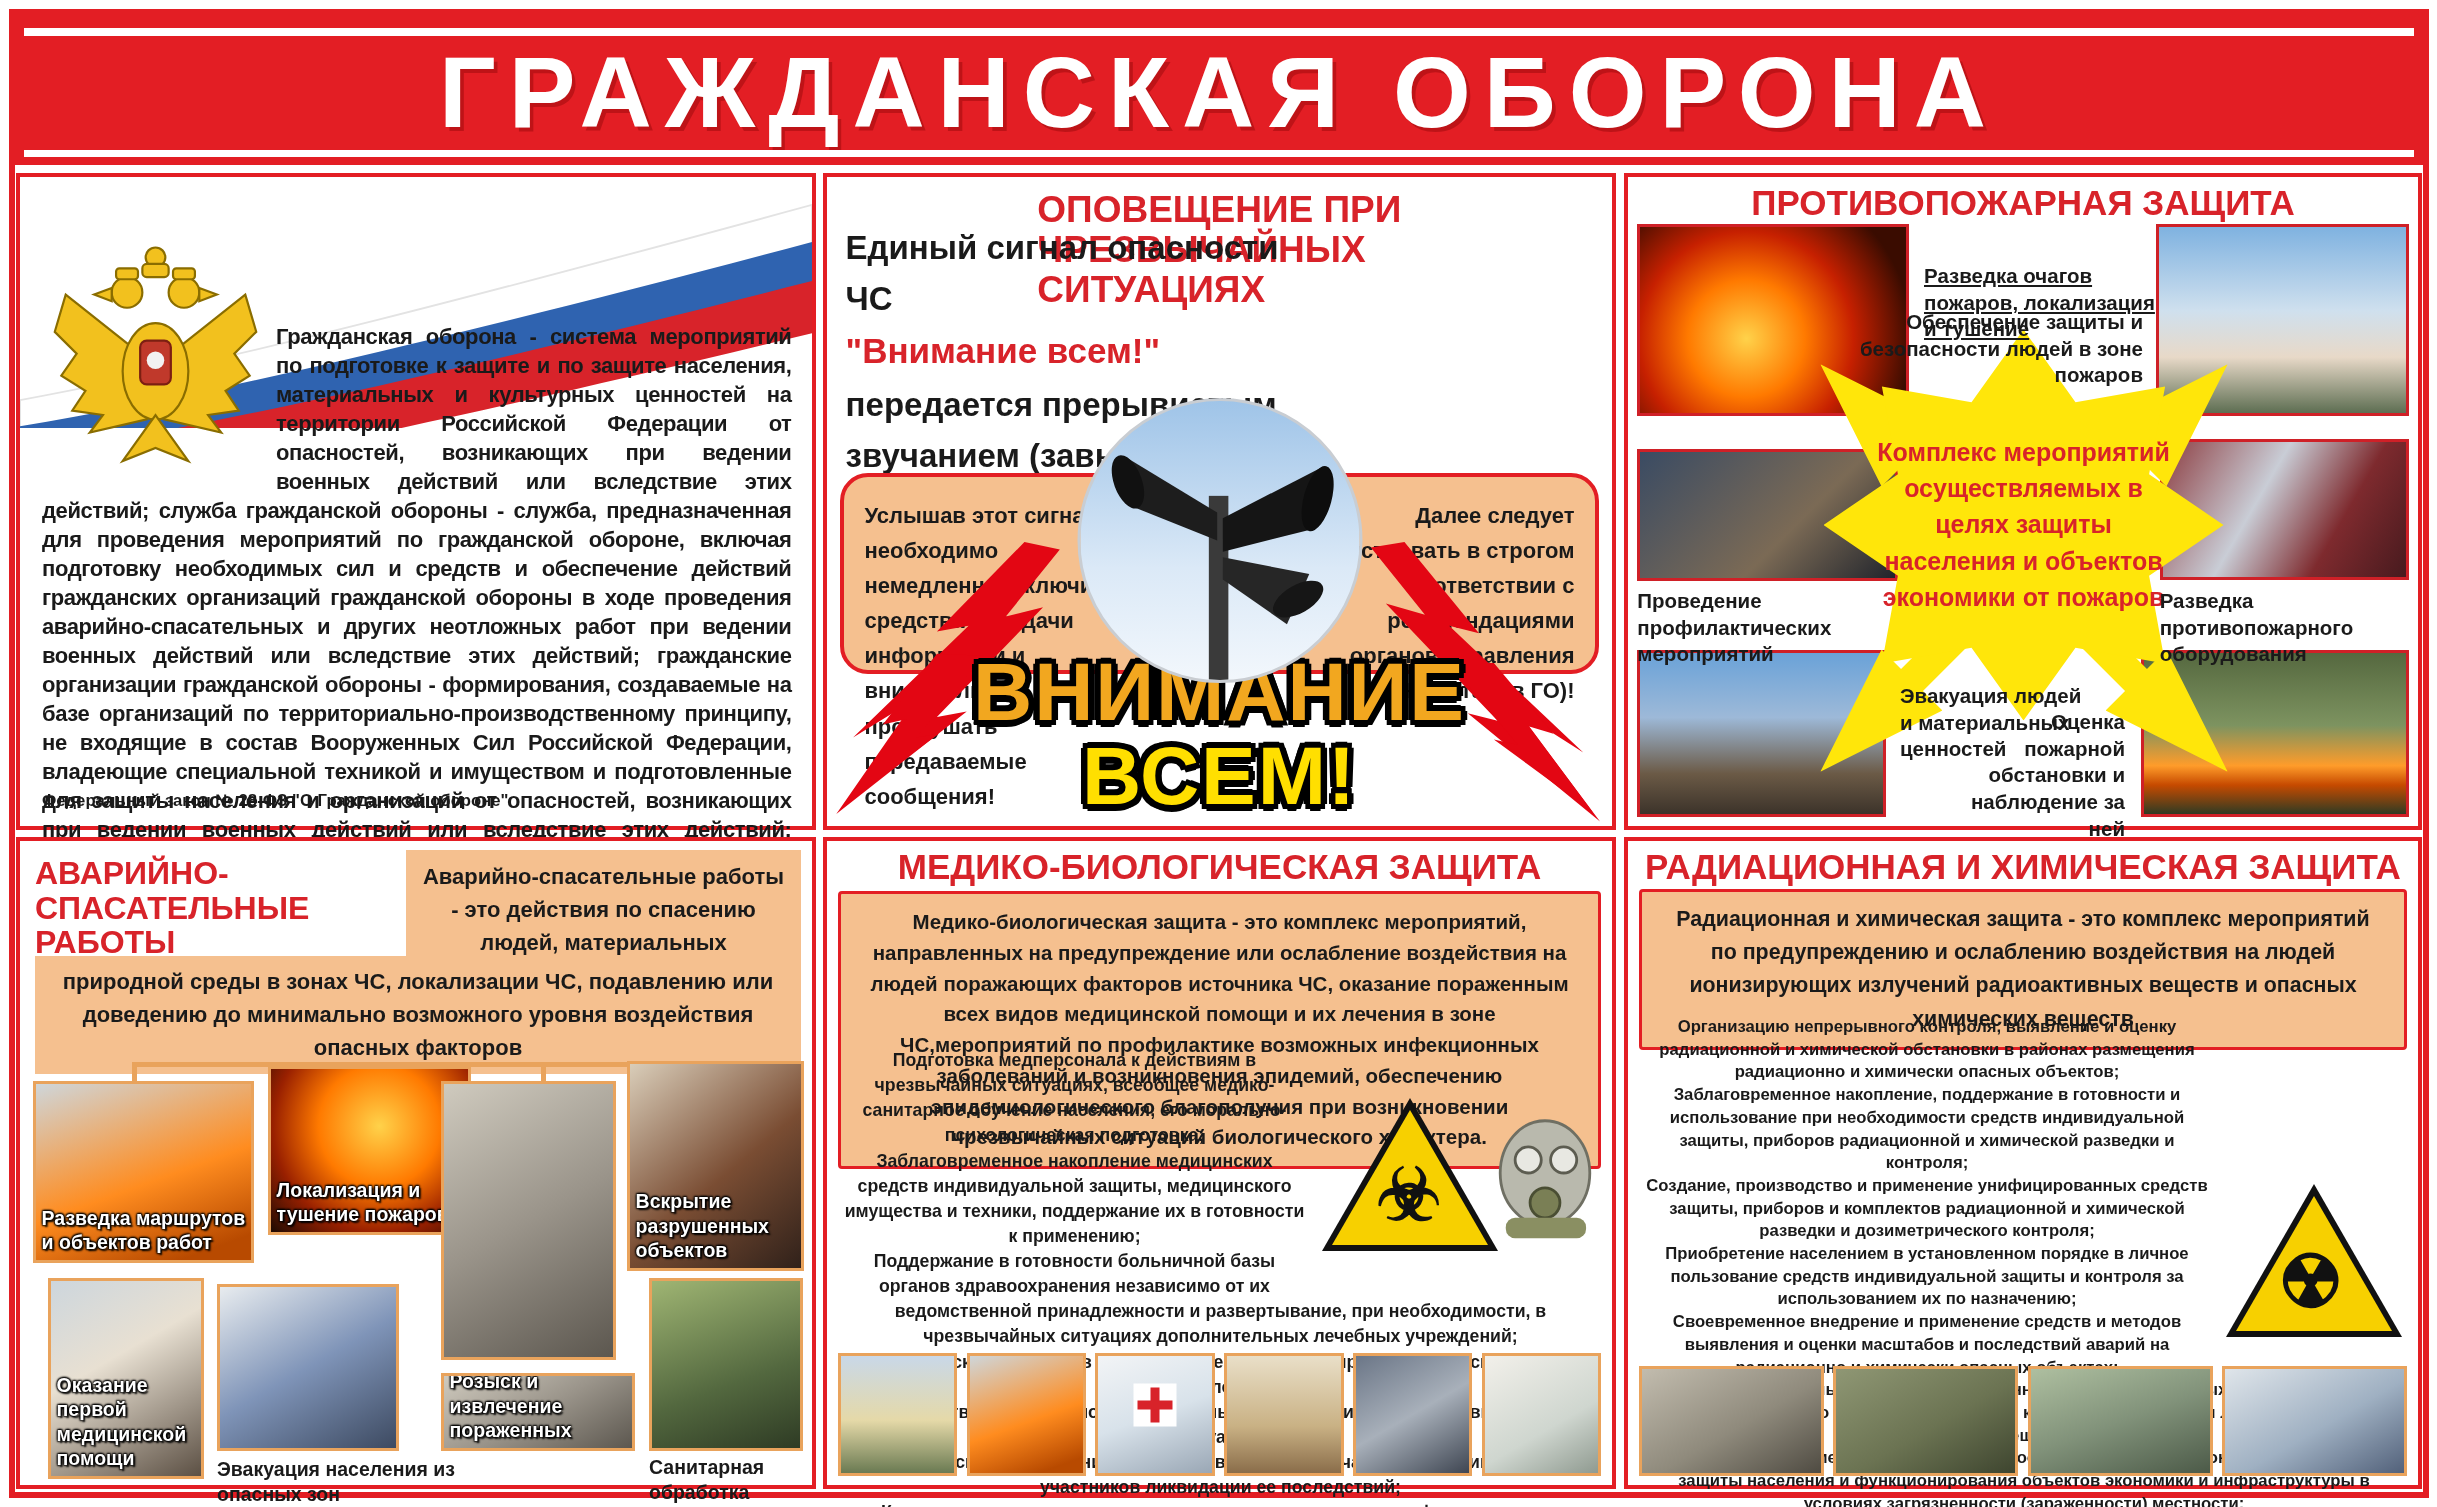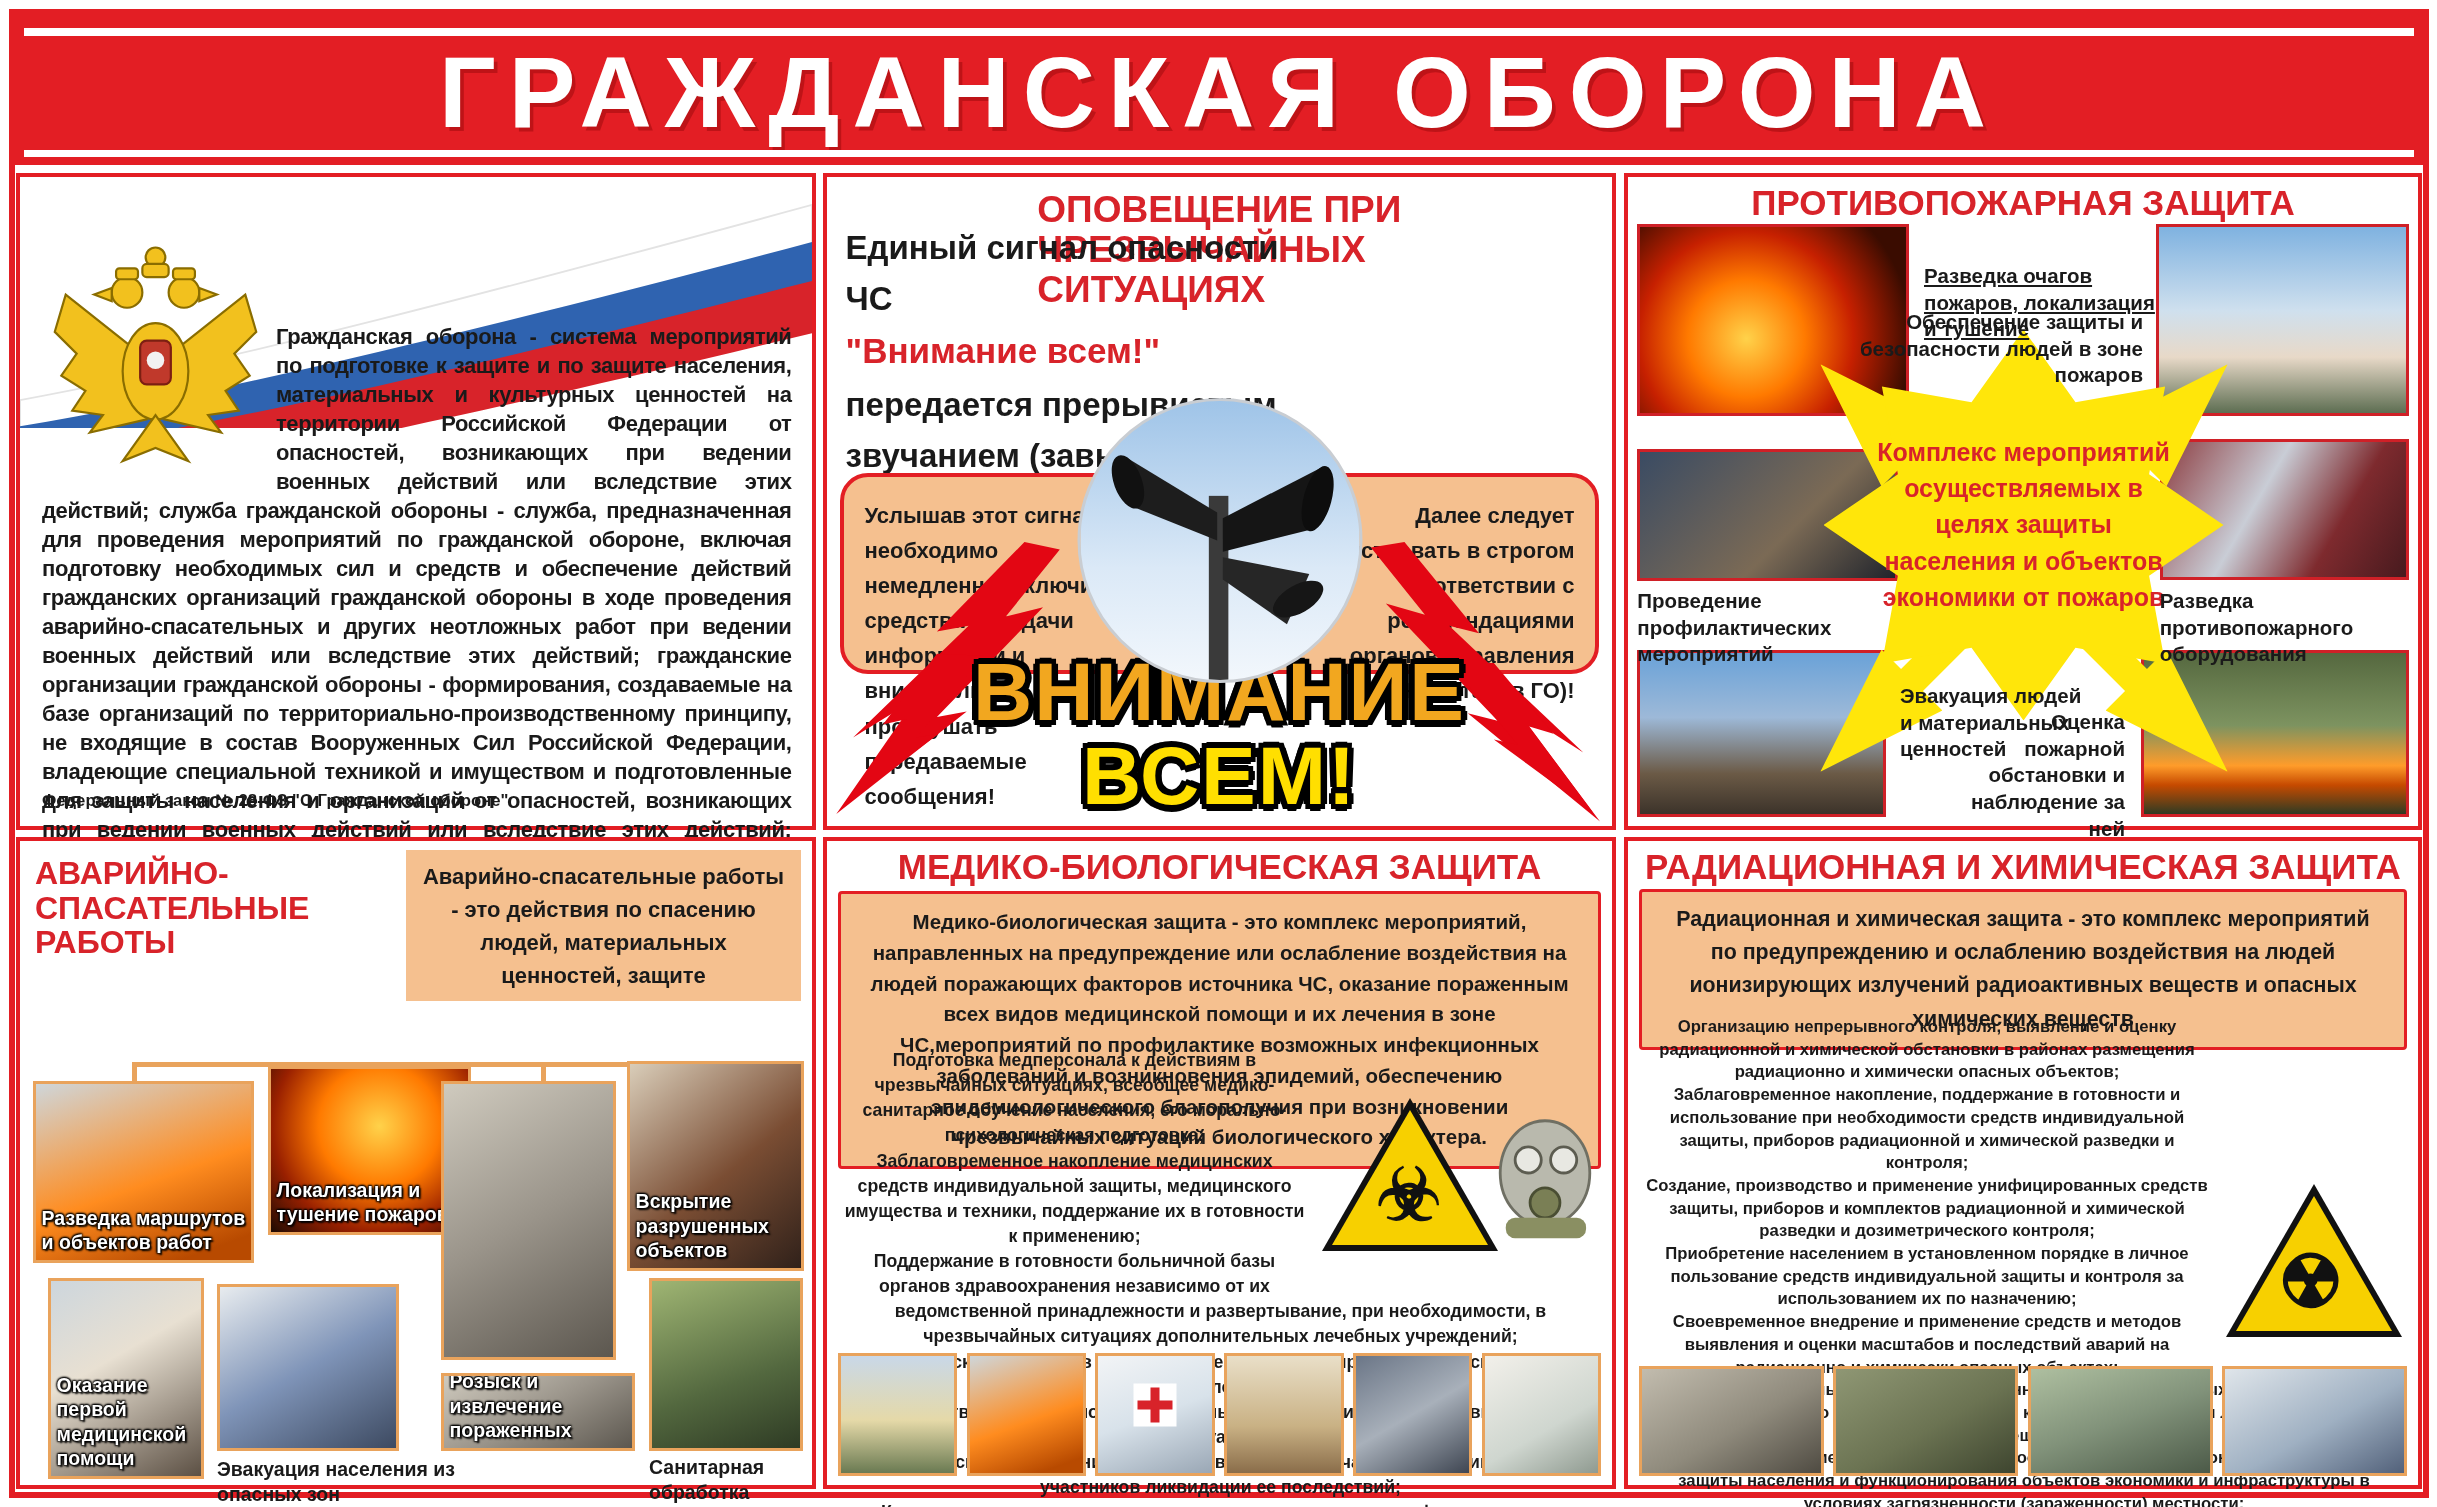--- a/index.html
+++ b/index.html
@@ -219,20 +219,21 @@
 
   <div class="ph f-ladder" style="left:9.3px;top:473px;width:249px;height:167px;"></div>
   <div class="cap" style="left:272px;top:506px;width:186px;">Эвакуация людей и материальных ценностей</div>
   <div class="ph f-fline" style="right:9.3px;top:473px;width:268px;height:167px;"></div>
   <div class="cap" style="right:293px;top:532px;width:177px;text-align:right;">Оценка пожарной обстановки и наблюдение за ней</div>
 </div>
 
 <div class="panel" id="p-rescue">
   <div class="ptitle rescue-title">АВАРИЙНО-СПАСАТЕЛЬНЫЕ РАБОТЫ</div>
   <div class="obox rescue-box1">Аварийно-спасательные работы - это действия по спасению людей, материальных ценностей, защите</div>
+  <div class="obox rescue-box2">природной среды в зонах ЧС, локализации ЧС, подавлению или доведению до минимально возможного уровня воздействия опасных факторов</div>
 
   <div class="conn" style="left:112px;top:221px;width:577px;height:4.7px;"></div>
   <div class="conn" style="left:112px;top:221px;width:4.7px;height:20.5px;"></div>
   <div class="conn" style="left:346px;top:221px;width:4.7px;height:20.5px;"></div>
   <div class="conn" style="left:521px;top:221px;width:4.7px;height:20.5px;"></div>
   <div class="conn" style="left:684px;top:221px;width:4.7px;height:20.5px;"></div>
 
   <div class="phF f-crew" style="left:13px;top:240px;width:221px;height:182px;">
     <div class="ovl">Разведка маршрутов и объектов работ</div>
   </div>

